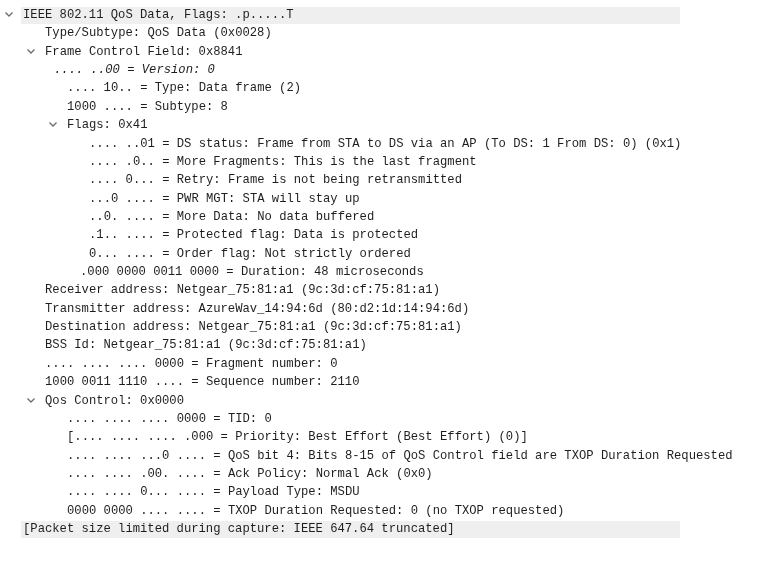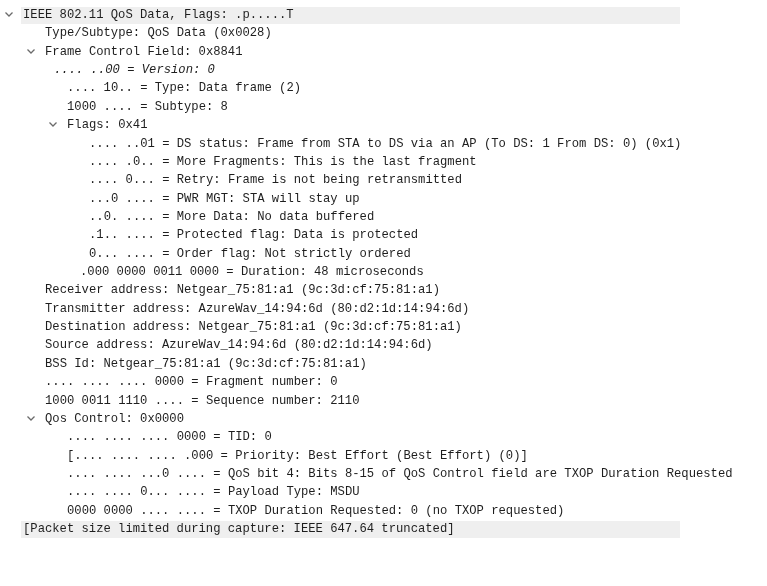--- a/index.html
+++ b/index.html
@@ -70,26 +70,26 @@
     <div class="row"><span class="txt" style="left: 89px;">.... .0.. = More Fragments: This is the last fragment</span></div>
     <div class="row"><span class="txt" style="left: 89px;">.... 0... = Retry: Frame is not being retransmitted</span></div>
     <div class="row"><span class="txt" style="left: 89px;">...0 .... = PWR MGT: STA will stay up</span></div>
     <div class="row"><span class="txt" style="left: 89px;">..0. .... = More Data: No data buffered</span></div>
     <div class="row"><span class="txt" style="left: 89px;">.1.. .... = Protected flag: Data is protected</span></div>
     <div class="row"><span class="txt" style="left: 89px;">0... .... = Order flag: Not strictly ordered</span></div>
     <div class="row"><span class="txt" style="left: 45px; margin-left: 35px;">.000 0000 0011 0000 = Duration: 48 microseconds</span></div>
     <div class="row"><span class="txt" style="left: 45px;">Receiver address: Netgear_75:81:a1 (9c:3d:cf:75:81:a1)</span></div>
     <div class="row"><span class="txt" style="left: 45px;">Transmitter address: AzureWav_14:94:6d (80:d2:1d:14:94:6d)</span></div>
     <div class="row"><span class="txt" style="left: 45px;">Destination address: Netgear_75:81:a1 (9c:3d:cf:75:81:a1)</span></div>
-    <div class="row"><span class="txt" style="left: 45px;">Source address: AzureWav_14:94:6d (80:d2:1d:14:94:6d)</span></div>
     <div class="row"><span class="txt" style="left: 45px;">BSS Id: Netgear_75:81:a1 (9c:3d:cf:75:81:a1)</span></div>
     <div class="row"><span class="txt" style="left: 45px;">.... .... .... 0000 = Fragment number: 0</span></div>
     <div class="row"><span class="txt" style="left: 45px;">1000 0011 1110 .... = Sequence number: 2110</span></div>
     <div class="row"><span class="chev" style="left: 27px;"><svg width="8" height="5" viewBox="0 0 8 5">
           <polyline points="0.5,0.5 4,4 7.5,0.5" fill="none" stroke="#6b6b6b" stroke-width="1.3"></polyline>
         </svg></span><span class="txt" style="left: 45px;">Qos Control: 0x0000</span></div>
     <div class="row"><span class="txt" style="left: 67px;">.... .... .... 0000 = TID: 0</span></div>
     <div class="row"><span class="txt" style="left: 67px;">[.... .... .... .000 = Priority: Best Effort (Best Effort) (0)]</span></div>
     <div class="row"><span class="txt" style="left: 67px;">.... .... ...0 .... = QoS bit 4: Bits 8-15 of QoS Control field are TXOP Duration Requested</span></div>
+    <div class="row"><span class="txt" style="left: 67px;">.... .... .00. .... = Ack Policy: Normal Ack (0x0)</span></div>
     <div class="row"><span class="txt" style="left: 67px;">.... .... 0... .... = Payload Type: MSDU</span></div>
     <div class="row"><span class="txt" style="left: 67px;">0000 0000 .... .... = TXOP Duration Requested: 0 (no TXOP requested)</span></div>
     <div class="row hl"><div class="bg" style="left: 21px;"></div><span class="txt" style="left: 23px;">[Packet size limited during capture: IEEE 647.64 truncated]</span></div>
   </div>
 
 </body></html>

